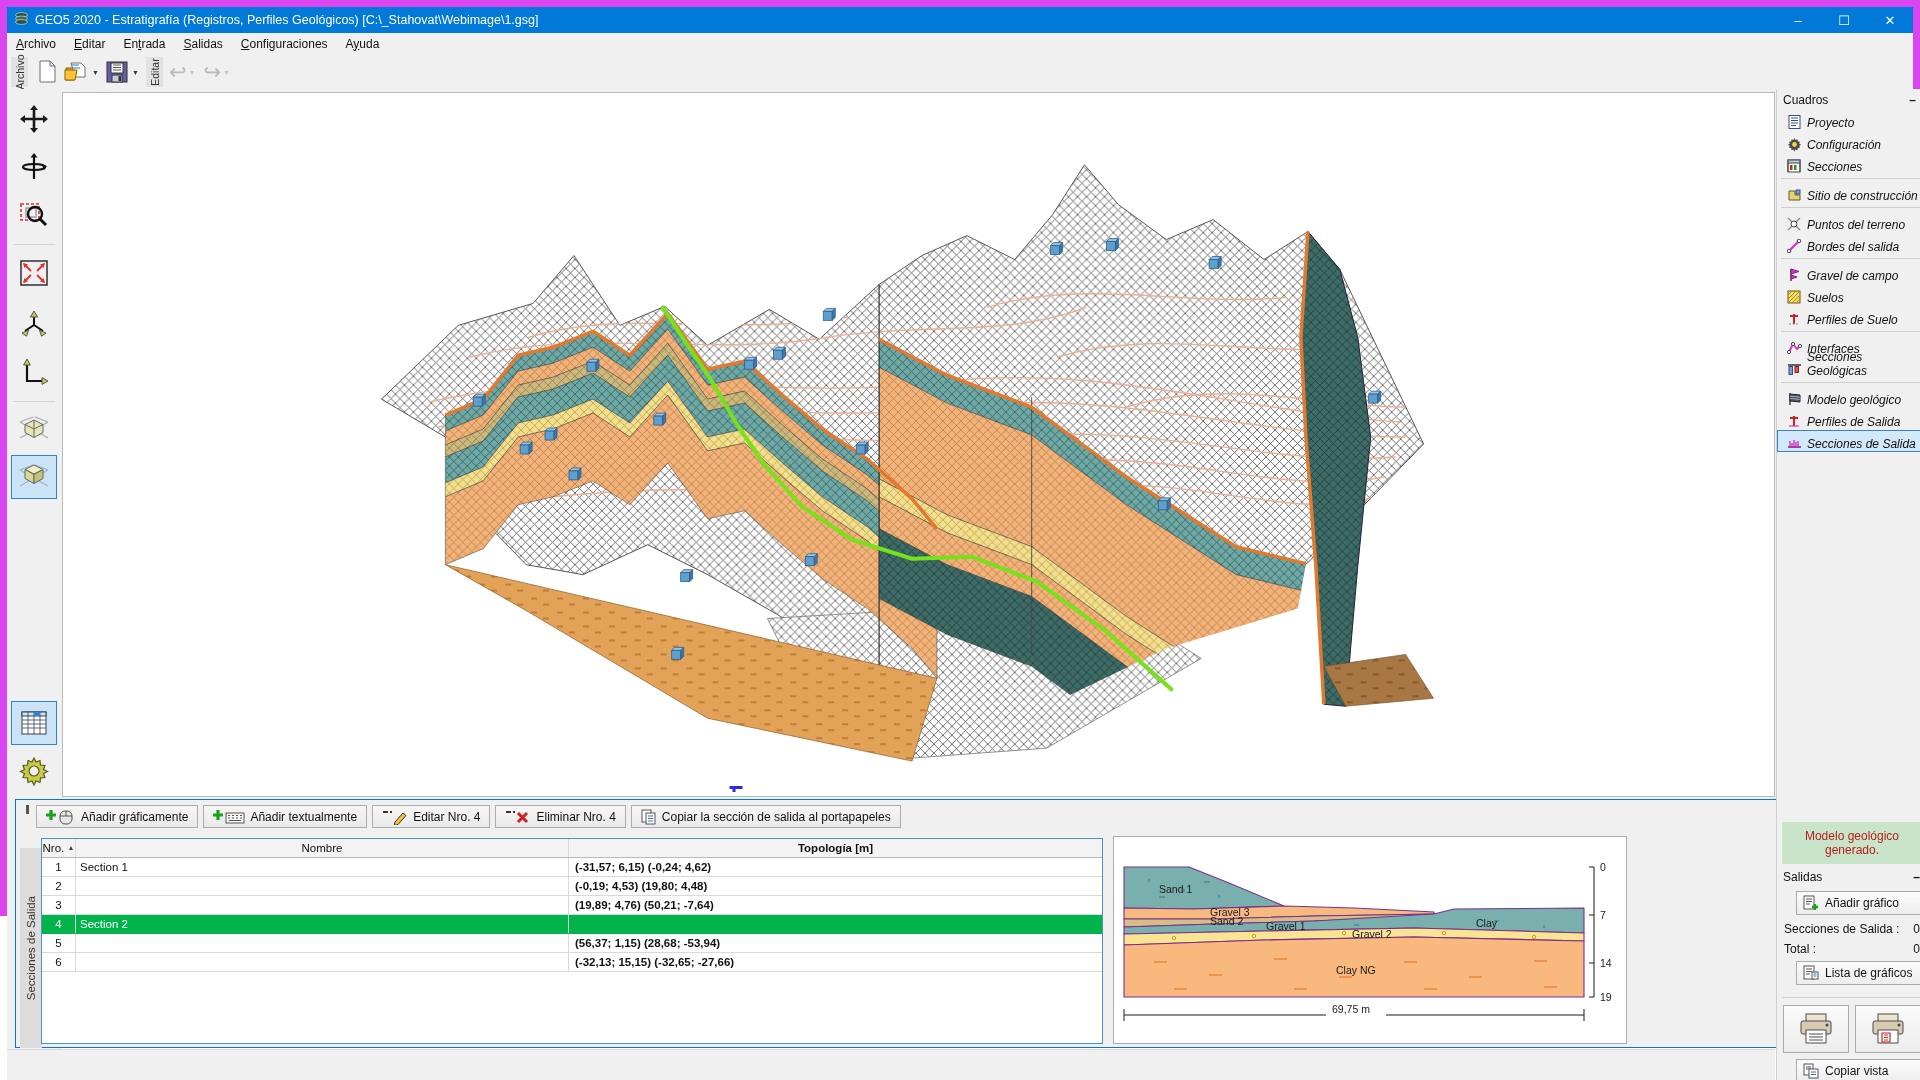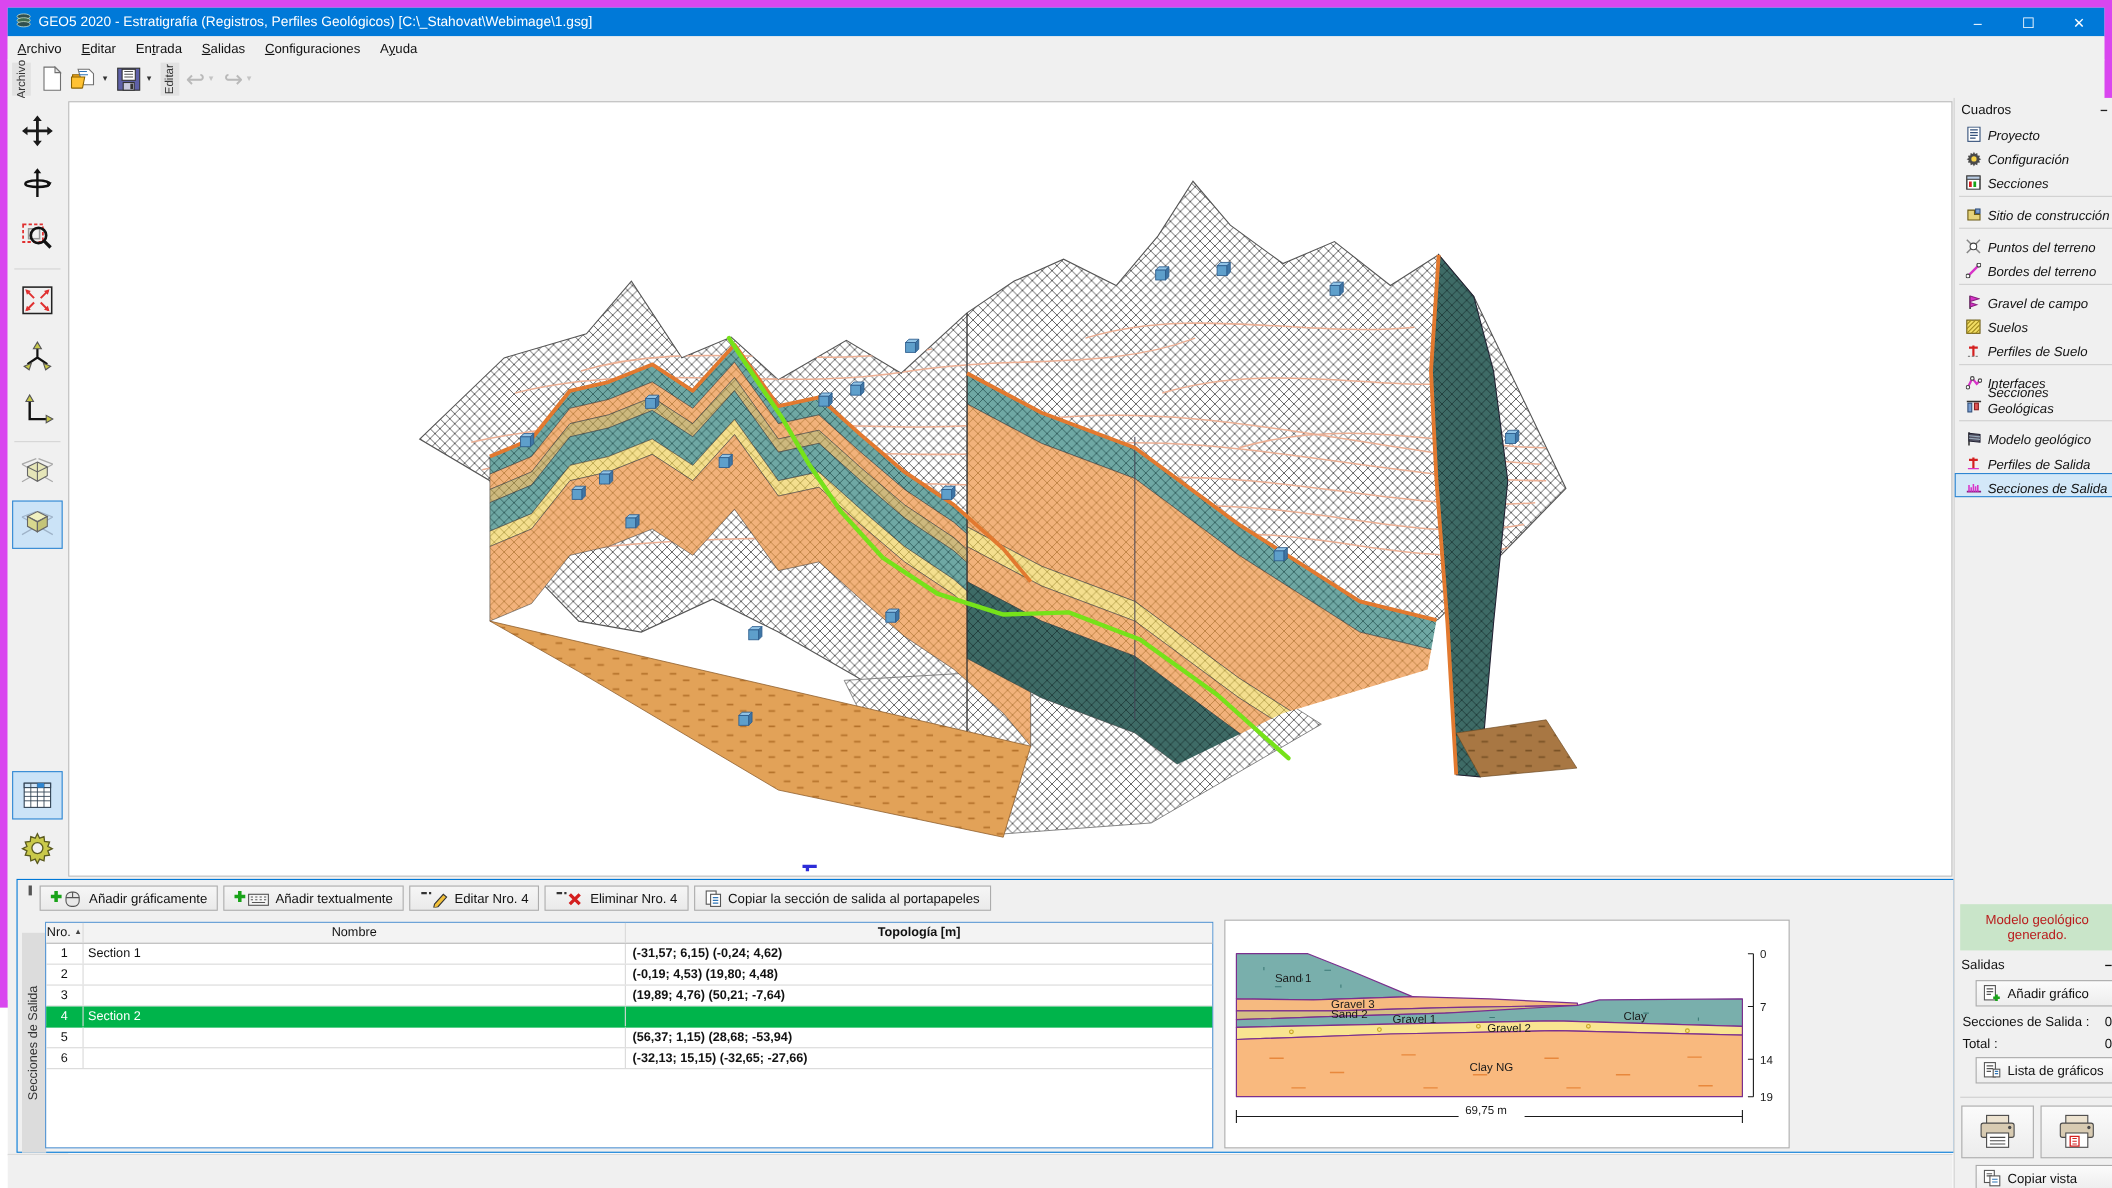--- a/index.html
+++ b/index.html
@@ -554,21 +554,21 @@
       <span>Puntos del terreno</span>
     </div>
     <div class="rp-item">
       <span class="ric">
           <svg width="14" height="14" viewBox="0 0 14 14">
             <path d="M2,12 L12,2" stroke="#D833C8" stroke-width="2.2"></path>
             <circle cx="2" cy="12" r="1.8" fill="#fff" stroke="#444"></circle>
             <circle cx="12" cy="2" r="1.8" fill="#fff" stroke="#444"></circle>
           </svg>
         </span>
-      <span>Bordes del terreno</span>
+      <span>Bordes del salida</span>
     </div>
     <div class="rp-sep"></div>
     <div class="rp-item">
       <span class="ric">
           <svg width="12" height="14" viewBox="0 0 12 14">
             <path d="M3,1 v12" stroke="#333" stroke-width="1.4"></path>
             <path d="M3,1 l8,2.5 -8,2.5 z" fill="#D833C8" stroke="#8a1f80"></path>
             <path d="M3,7 l6,2 -6,2 z" fill="#D833C8" stroke="#8a1f80"></path>
           </svg>
         </span>

